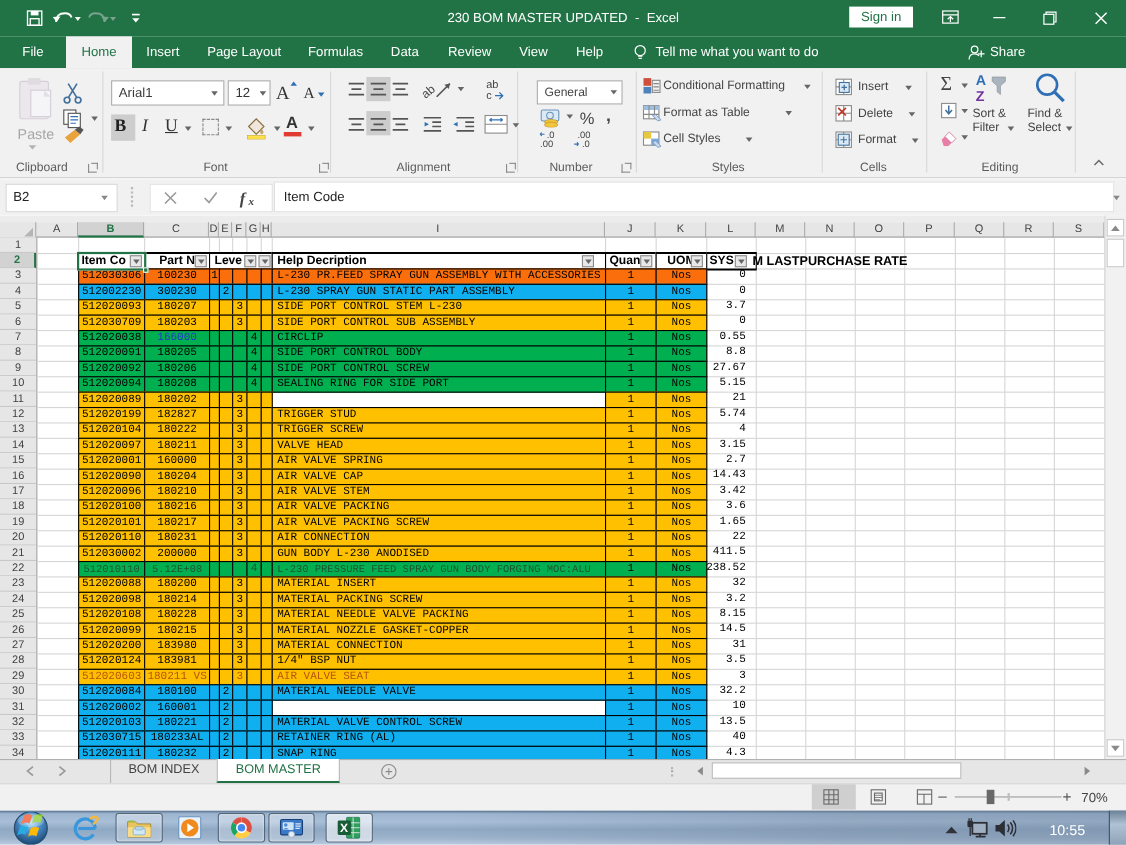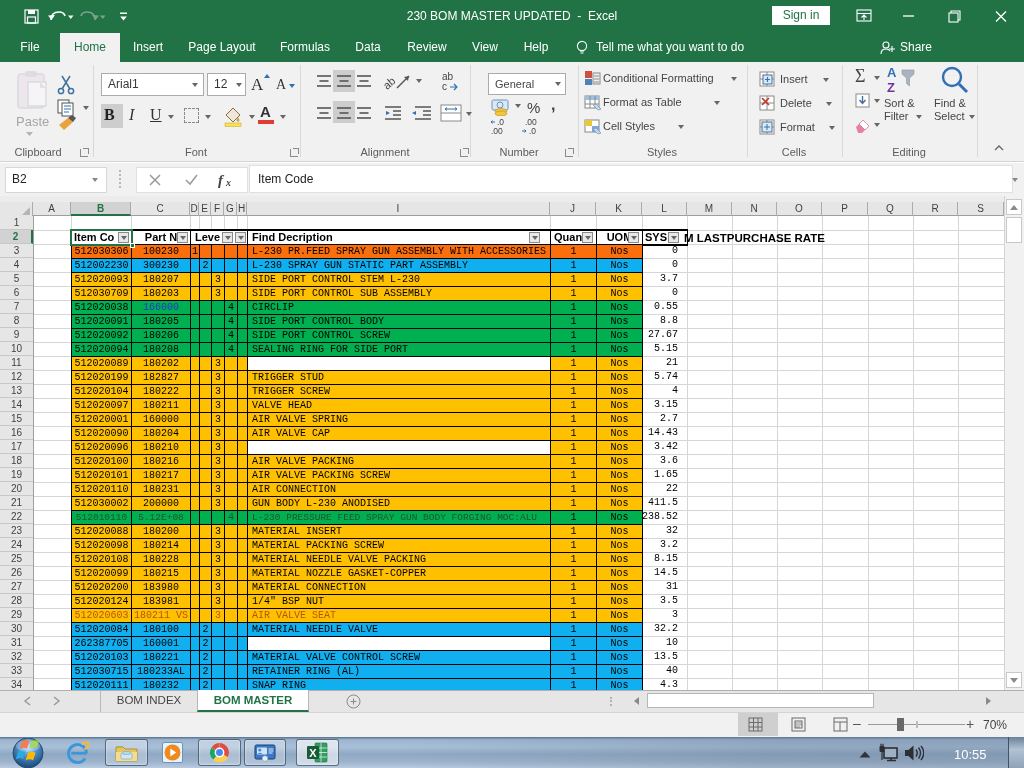--- a/index.html
+++ b/index.html
@@ -468,21 +468,21 @@
         <div class="td"></div>
       </div></div>
 <div class="cell" style="left:190px;top:33px;width:58px;height:17px;border-width:2px 1px;background:#fff"></div>
 <div class="ab" style="left:195px;top:35px;font-family:'Liberation Sans';font-weight:bold;font-size:11px">Leve</div>
 <div class="fbtn" style="left:222px;top:36px">
       <div class="td"></div>
     </div>
 <div class="fbtn" style="left:235px;top:36px">
       <div class="td"></div>
     </div>
-<div class="cell" style="left:247px;top:33px;width:304px;height:17px;border-width:2px 1px;background:#fff;font-family:'Liberation Sans';font-weight:bold;font-size:11px;text-align:left;"><span style="padding-left:4px">Find Decription</span><div class="fbtn" style="right:10px;top:1px">
+<div class="cell" style="left:247px;top:33px;width:304px;height:17px;border-width:2px 1px;background:#fff;font-family:'Liberation Sans';font-weight:bold;font-size:11px;text-align:left;"><span style="padding-left:4px">Help Decription</span><div class="fbtn" style="right:10px;top:1px">
         <div class="td"></div>
       </div></div>
 <div class="cell" style="left:550px;top:33px;width:47px;height:17px;border-width:2px 1px;background:#fff;font-family:'Liberation Sans';font-weight:bold;font-size:11px;text-align:left;"><span style="padding-left:3px">Quant</span><div class="fbtn" style="right:3px;top:1px">
         <div class="td"></div>
       </div></div>
 <div class="cell" style="left:596px;top:33px;width:47px;height:17px;border-width:2px 1px;background:#fff;font-family:'Liberation Sans';font-weight:bold;font-size:11px;text-align:center;">UOM<div class="fbtn" style="right:3px;top:1px">
         <div class="td"></div>
       </div></div>
 <div class="cell" style="left:642px;top:33px;width:46px;height:17px;border-width:2px 1px;background:#fff;font-family:'Liberation Sans';font-weight:bold;font-size:11px;text-align:left;"><span style="padding-left:2px">SYS</span><div class="fbtn" style="right:8px;top:1px">
         <div class="td"></div>
@@ -641,20 +641,21 @@
 <div class="cell" style="left:550px;top:230px;width:47px;height:15px;background:#ffc000;color:#000">1</div>
 <div class="cell" style="left:596px;top:230px;width:47px;height:15px;background:#ffc000;color:#000">Nos</div>
 <div class="sysv" style="left:642px;top:230px;width:45px;height:14px">14.43</div>
 <div class="cell" style="left:71px;top:244px;width:61px;height:15px;background:#ffc000;color:#000;font-size:10px">512020096</div>
 <div class="cell" style="left:131px;top:244px;width:60px;height:15px;background:#ffc000;color:#000;font-size:10px">180210</div>
 <div class="lv" style="left:190px;top:244px;width:10px;height:15px;background:#ffc000;color:#000"></div>
 <div class="lv" style="left:199px;top:244px;width:13px;height:15px;background:#ffc000;color:#000"></div>
 <div class="lv" style="left:211px;top:244px;width:14px;height:15px;background:#ffc000;color:#000">3</div>
 <div class="lv" style="left:224px;top:244px;width:14px;height:15px;background:#ffc000;color:#000"></div>
 <div class="lv" style="left:237px;top:244px;width:11px;height:15px;background:#ffc000;color:#000"></div>
+<div class="cell desc" style="left:247px;top:244px;width:304px;height:15px;background:#ffc000;color:#000;font-size:10px">AIR VALVE STEM</div>
 <div class="cell" style="left:550px;top:244px;width:47px;height:15px;background:#ffc000;color:#000">1</div>
 <div class="cell" style="left:596px;top:244px;width:47px;height:15px;background:#ffc000;color:#000">Nos</div>
 <div class="sysv" style="left:642px;top:244px;width:45px;height:14px">3.42</div>
 <div class="cell" style="left:71px;top:258px;width:61px;height:15px;background:#ffc000;color:#000;font-size:10px">512020100</div>
 <div class="cell" style="left:131px;top:258px;width:60px;height:15px;background:#ffc000;color:#000;font-size:10px">180216</div>
 <div class="lv" style="left:190px;top:258px;width:10px;height:15px;background:#ffc000;color:#000"></div>
 <div class="lv" style="left:199px;top:258px;width:13px;height:15px;background:#ffc000;color:#000"></div>
 <div class="lv" style="left:211px;top:258px;width:14px;height:15px;background:#ffc000;color:#000">3</div>
 <div class="lv" style="left:224px;top:258px;width:14px;height:15px;background:#ffc000;color:#000"></div>
 <div class="lv" style="left:237px;top:258px;width:11px;height:15px;background:#ffc000;color:#000"></div>
@@ -787,21 +788,21 @@
 <div class="cell" style="left:131px;top:426px;width:60px;height:15px;background:#10b0f0;color:#000;font-size:10px">180100</div>
 <div class="lv" style="left:190px;top:426px;width:10px;height:15px;background:#10b0f0;color:#000"></div>
 <div class="lv" style="left:199px;top:426px;width:13px;height:15px;background:#10b0f0;color:#000">2</div>
 <div class="lv" style="left:211px;top:426px;width:14px;height:15px;background:#10b0f0;color:#000"></div>
 <div class="lv" style="left:224px;top:426px;width:14px;height:15px;background:#10b0f0;color:#000"></div>
 <div class="lv" style="left:237px;top:426px;width:11px;height:15px;background:#10b0f0;color:#000"></div>
 <div class="cell desc" style="left:247px;top:426px;width:304px;height:15px;background:#10b0f0;color:#000;font-size:10px">MATERIAL NEEDLE VALVE</div>
 <div class="cell" style="left:550px;top:426px;width:47px;height:15px;background:#10b0f0;color:#000">1</div>
 <div class="cell" style="left:596px;top:426px;width:47px;height:15px;background:#10b0f0;color:#000">Nos</div>
 <div class="sysv" style="left:642px;top:426px;width:45px;height:14px">32.2</div>
-<div class="cell" style="left:71px;top:440px;width:61px;height:15px;background:#10b0f0;color:#000;font-size:10px">262387705</div>
+<div class="cell" style="left:71px;top:440px;width:61px;height:15px;background:#10b0f0;color:#000;font-size:10px">512020002</div>
 <div class="cell" style="left:131px;top:440px;width:60px;height:15px;background:#10b0f0;color:#000;font-size:10px">160001</div>
 <div class="lv" style="left:190px;top:440px;width:10px;height:15px;background:#10b0f0;color:#000"></div>
 <div class="lv" style="left:199px;top:440px;width:13px;height:15px;background:#10b0f0;color:#000">2</div>
 <div class="lv" style="left:211px;top:440px;width:14px;height:15px;background:#10b0f0;color:#000"></div>
 <div class="lv" style="left:224px;top:440px;width:14px;height:15px;background:#10b0f0;color:#000"></div>
 <div class="lv" style="left:237px;top:440px;width:11px;height:15px;background:#10b0f0;color:#000"></div>
 <div class="cell" style="left:550px;top:440px;width:47px;height:15px;background:#10b0f0;color:#000">1</div>
 <div class="cell" style="left:596px;top:440px;width:47px;height:15px;background:#10b0f0;color:#000">Nos</div>
 <div class="sysv" style="left:642px;top:440px;width:45px;height:14px">10</div>
 <div class="cell" style="left:71px;top:454px;width:61px;height:15px;background:#10b0f0;color:#000;font-size:10px">512020103</div>
@@ -850,21 +851,21 @@
 <div class="ab" style="left:1006px;top:217px;width:16px;height:26px;background:#fff;border:1px solid #c8c8c8"></div>
 <div class="ab" style="left:1006px;top:672px;width:16px;height:16px;background:#fff;border:1px solid #c8c8c8"></div>
 <div class="ab" style="left:1010px;top:678px;width:0;height:0;border-left:4px solid transparent;border-right:4px solid transparent;border-top:5px solid #8a8a8a"></div>
 <div class="ab" style="left:0;top:690px;width:1024px;height:22px;background:#e6e6e6;border-top:1px solid #b0b0b0"></div>
 <svg class="ab" style="left:22px;top:696px" width="50" height="10" viewBox="0 0 50 10">
 <path d="M8 1 l-5 4 5 4" stroke="#9a9a9a" fill="none" stroke-width="1.5"></path>
     <path d="M32 1 l5 4 -5 4" stroke="#9a9a9a" fill="none" stroke-width="1.5"></path>
   </svg>
 <div class="ab" style="left:100px;top:690px;width:1px;height:22px;background:#b7b7b7"></div>
 <div class="ab" style="left:103px;top:694px;width:92px;text-align:center;font-size:11.5px;color:#444">BOM INDEX</div>
-<div class="ab" style="left:197px;top:690px;width:112px;height:22px;background:#fff;border-left:1px solid #b7b7b7;border-right:1px solid #b7b7b7;border-bottom:2px solid #217346;text-align:center;font-size:11.5px;font-weight:bold;color:#217346;line-height:20px">BOM MASTER</div>
+<div class="ab" style="left:197px;top:690px;width:112px;height:22px;background:#fff;border-left:1px solid #b7b7b7;border-right:1px solid #b7b7b7;border-bottom:2px solid #217346;text-align:center;font-size:11.5px;font-weight:normal;color:#217346;line-height:20px">BOM MASTER</div>
 <svg class="ab" style="left:346px;top:694px" width="15" height="15" viewBox="0 0 15 15">
 <circle cx="7.5" cy="7.5" r="6.5" fill="none" stroke="#8a8a8a"></circle>
     <path d="M7.5 4.5 v6 M4.5 7.5 h6" stroke="#8a8a8a"></path>
   </svg>
 <div class="ab" style="left:610px;top:697px;width:3px;height:9px;border-left:2px dotted #b0b0b0"></div>
 <div class="ab" style="left:630px;top:694px;width:14px;height:14px;background:#e6e6e6"></div>
 <div class="ab" style="left:634px;top:697px;width:0;height:0;border-top:4px solid transparent;border-bottom:4px solid transparent;border-right:5px solid #8a8a8a"></div>
 <div class="ab" style="left:647px;top:693px;width:227px;height:15px;background:#fff;border:1px solid #b7b7b7"></div>
 <div class="ab" style="left:986px;top:697px;width:0;height:0;border-top:4px solid transparent;border-bottom:4px solid transparent;border-left:5px solid #8a8a8a"></div>
 <div class="ab" style="left:0;top:712px;width:1024px;height:25px;background:#f1f1f1;border-top:1px solid #d4d4d4"></div>

